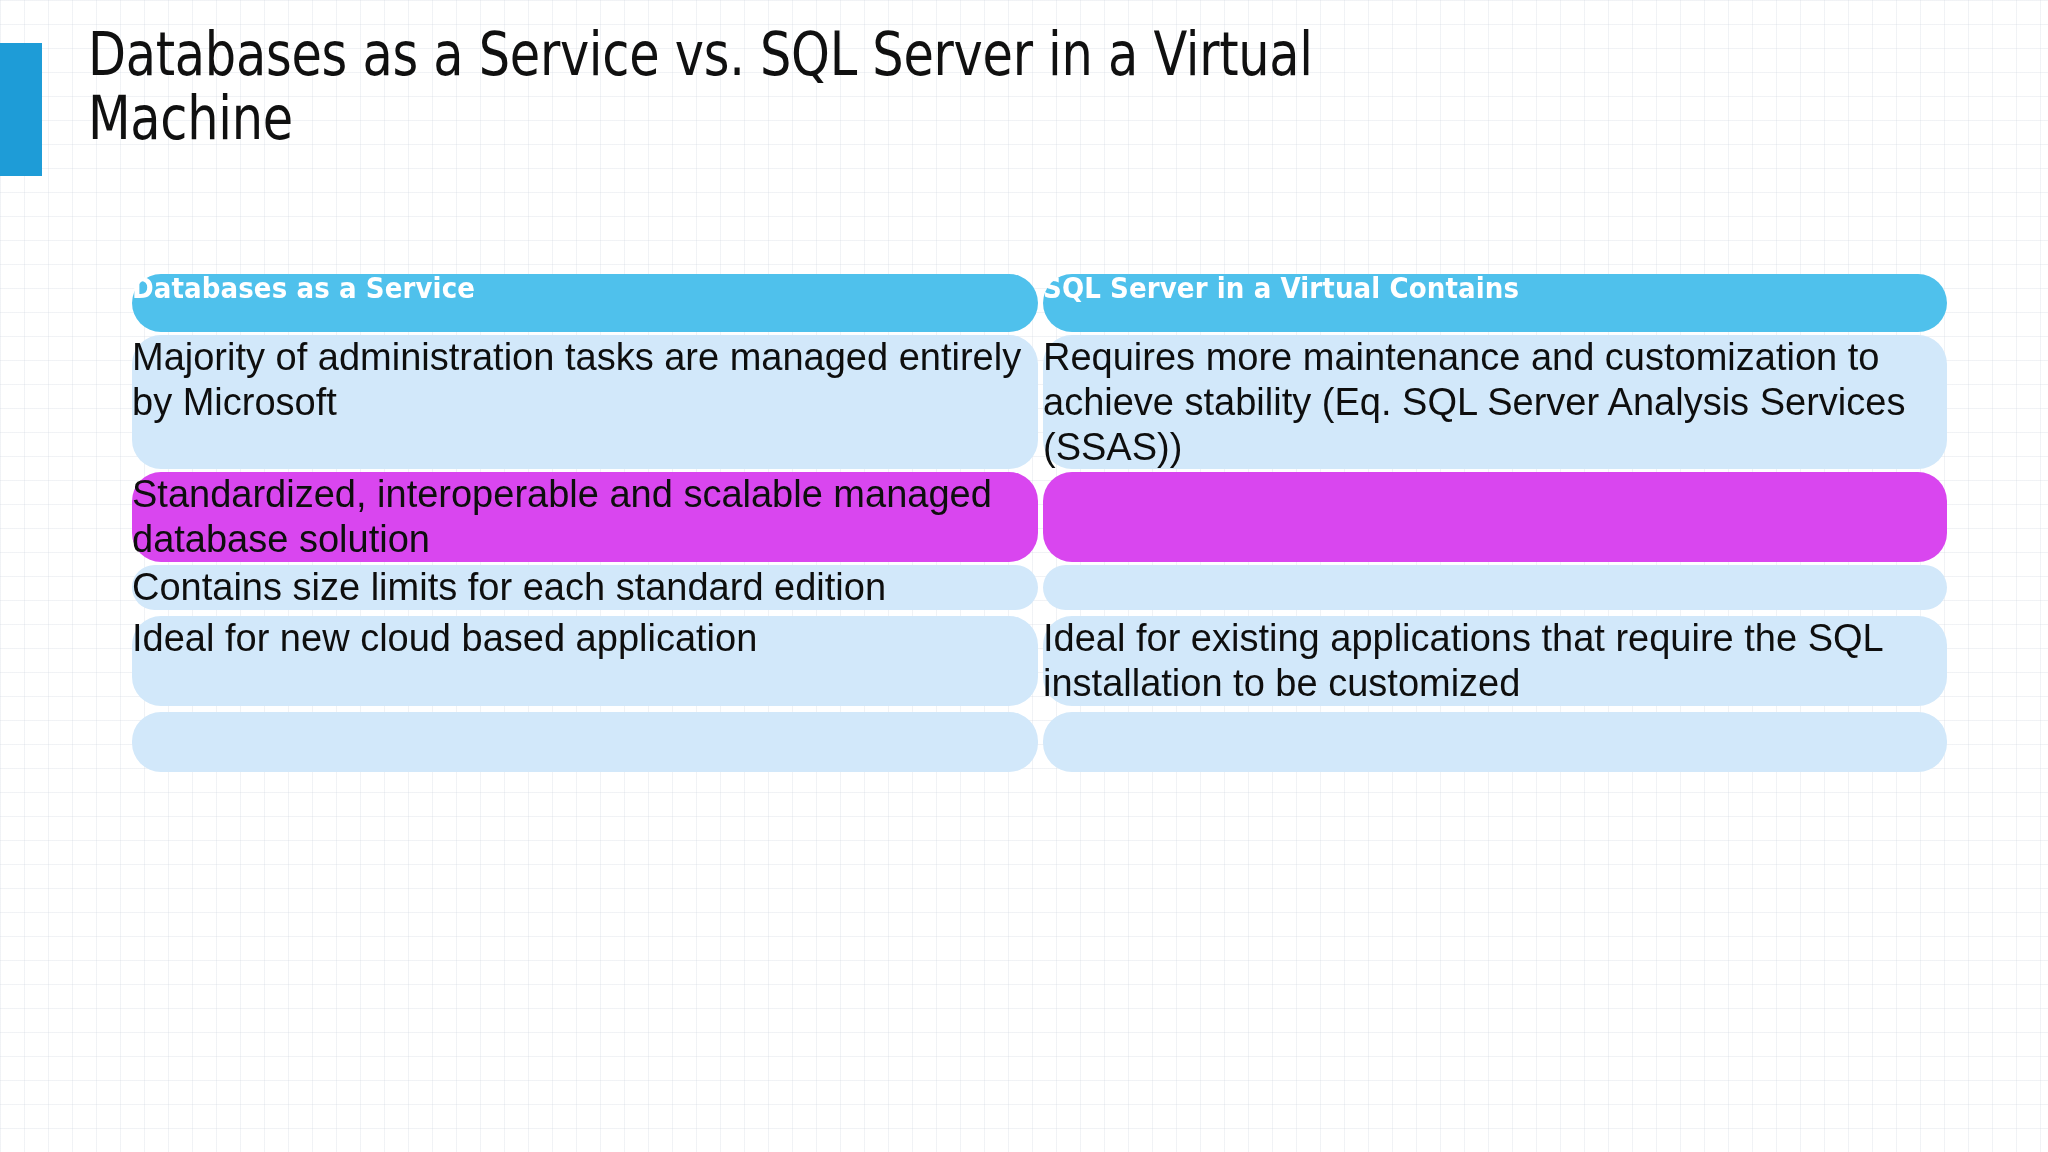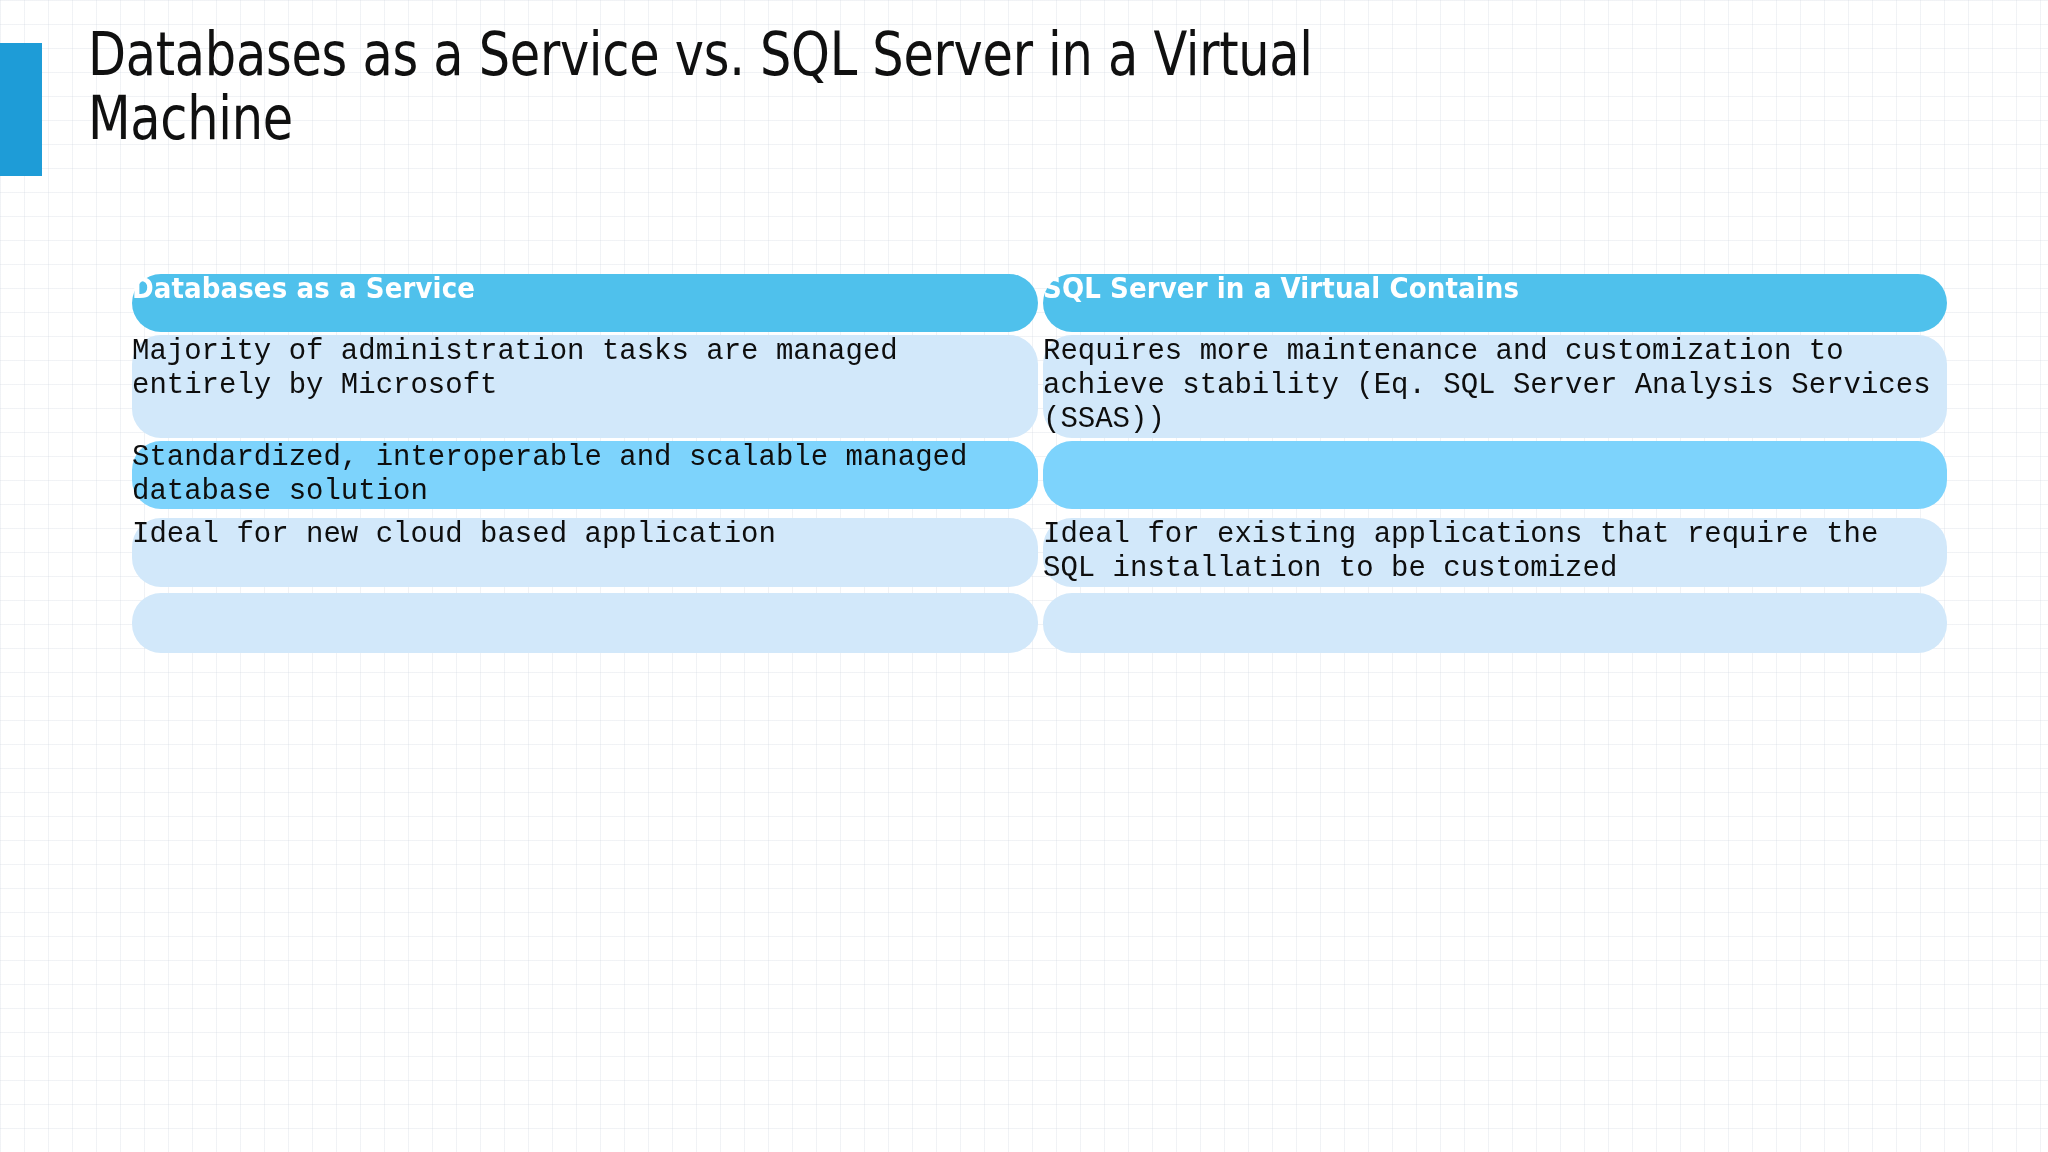--- a/index.html
+++ b/index.html
@@ -84,31 +84,31 @@
     text-align: left;
     font-family: "DejaVu Sans Condensed", "Liberation Sans Narrow", "Liberation Sans", sans-serif;
     letter-spacing: 0.1px;
   }
 
   .gap-cell {
     background: transparent;
   }
 
   .body-cell {
-    font-size: 29px;
+    font-size: 38px;
     line-height: 1.18;
     color: #0E0E0E;
     padding: 12px 22px 10px 14px;
     box-sizing: border-box;
-    font-family: Liberation Mono, monospace;
+    font-family: Liberation Sans, sans-serif;
     transform-origin: left top;
   }
 
   .band-dark  { background: #D2E8FA; }
-  .band-light { background: #7dd3fc; margin-left: 14px; }
+  .band-light { background: #d946ef; margin-left: 14px; }
 
   .row-sep td {
     height: 3px;
     padding: 0;
     background: transparent;
     font-size: 0;
     line-height: 0;
   }
 
   .cell-text {
@@ -174,20 +174,29 @@
           <span class="cell-text"></span>
         </td>
       </tr>
 
       <tr class="row-sep">
           <td></td>
           <td></td>
           <td></td>
         </tr>
 
+      <tr>
+        <td class="body-cell band-dark">
+          <span class="cell-text">Contains size limits for each standard edition</span>
+        </td>
+        <td class="gap-cell"></td>
+        <td class="body-cell band-dark">
+          <span class="cell-text"></span>
+        </td>
+      </tr>
 
       <tr class="row-sep">
           <td></td>
           <td></td>
           <td></td>
         </tr>
 
 
       <tr class="row-sep">
           <td></td>

